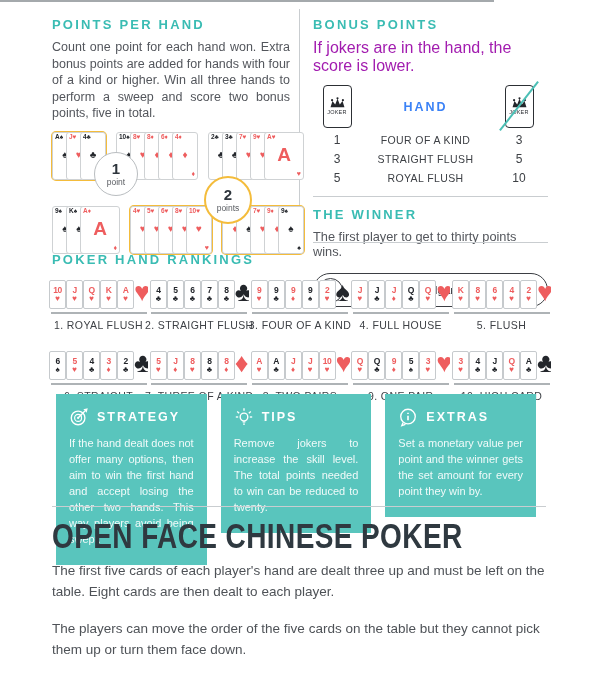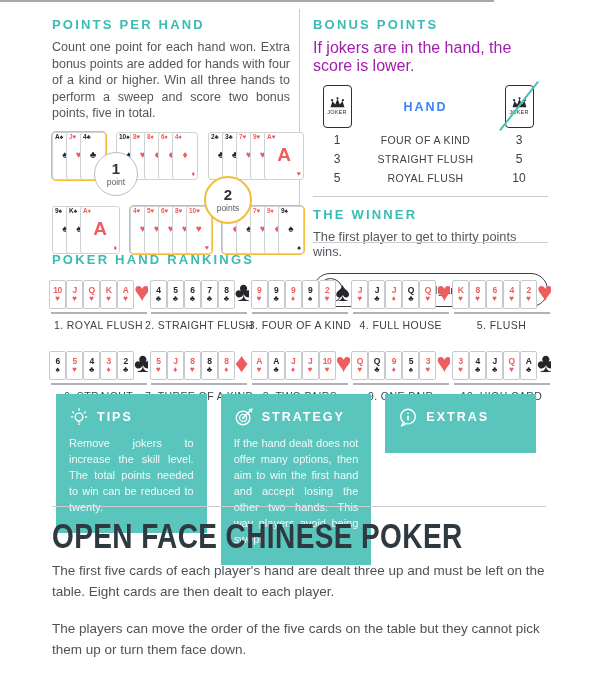--- a/index.html
+++ b/index.html
@@ -605,58 +605,59 @@
         <div class="underline"></div>
         <div class="rlabel">10. HIGH CARD</div>
       </div>
     </div>
 </div>
 
 <div id="boxes">
   <div class="ibox">
     <div class="ibox-h">
       <svg width="20" height="20" viewBox="0 0 22 22">
+        <circle cx="10" cy="12" r="7.5" fill="none" stroke="#ffffff" stroke-width="1.5"></circle>
+        <circle cx="10" cy="12" r="3.8" fill="none" stroke="#ffffff" stroke-width="1.3"></circle>
+        <circle cx="10" cy="12" r="1.2" fill="#ffffff"></circle>
+        <line x1="10" y1="12" x2="17.5" y2="4.5" stroke="#ffffff" stroke-width="1.5"></line>
+        <path d="M15.8 2.6 L19.4 6.2 L20.6 1.4 Z" fill="#ffffff"></path>
+      </svg>
+      <span>STRATEGY</span>
+    </div>
+    <div class="ibox-b">If the hand dealt does not offer many options, then aim to win the first hand and accept losing the other two hands. This way players avoid being swept.</div>
+  </div>
+
+  <div class="ibox">
+    <div class="ibox-h">
+      <svg width="20" height="20" viewBox="0 0 22 22">
         <circle cx="11" cy="11" r="4.2" fill="none" stroke="#ffffff" stroke-width="1.5"></circle>
         <line x1="9.5" y1="16.4" x2="12.5" y2="16.4" stroke="#ffffff" stroke-width="1.5"></line>
         <line x1="10" y1="18.8" x2="12" y2="18.8" stroke="#ffffff" stroke-width="1.5"></line>
         <line x1="11" y1="1.5" x2="11" y2="4.2" stroke="#ffffff" stroke-width="1.5"></line>
         <line x1="3.5" y1="5" x2="5.7" y2="6.8" stroke="#ffffff" stroke-width="1.5"></line>
         <line x1="18.5" y1="5" x2="16.3" y2="6.8" stroke="#ffffff" stroke-width="1.5"></line>
         <line x1="2" y1="11" x2="4.6" y2="11" stroke="#ffffff" stroke-width="1.5"></line>
         <line x1="20" y1="11" x2="17.4" y2="11" stroke="#ffffff" stroke-width="1.5"></line>
       </svg>
       <span>TIPS</span>
     </div>
     <div class="ibox-b">Remove jokers to increase the skill level. The total points needed to win can be reduced to twenty.</div>
   </div>
 
   <div class="ibox">
     <div class="ibox-h">
       <svg width="20" height="20" viewBox="0 0 22 22">
-        <circle cx="10" cy="12" r="7.5" fill="none" stroke="#ffffff" stroke-width="1.5"></circle>
-        <circle cx="10" cy="12" r="3.8" fill="none" stroke="#ffffff" stroke-width="1.3"></circle>
-        <circle cx="10" cy="12" r="1.2" fill="#ffffff"></circle>
-        <line x1="10" y1="12" x2="17.5" y2="4.5" stroke="#ffffff" stroke-width="1.5"></line>
-        <path d="M15.8 2.6 L19.4 6.2 L20.6 1.4 Z" fill="#ffffff"></path>
-      </svg>
-      <span>STRATEGY</span>
-    </div>
-    <div class="ibox-b">If the hand dealt does not offer many options, then aim to win the first hand and accept losing the other two hands. This way players avoid being swept.</div>
-  </div>
-
-  <div class="ibox">
-    <div class="ibox-h">
-      <svg width="20" height="20" viewBox="0 0 22 22">
         <circle cx="11" cy="10.5" r="8" fill="none" stroke="#ffffff" stroke-width="1.5"></circle>
         <path d="M5.5 17.2 L4.2 20.6 L8.2 19.2" fill="none" stroke="#ffffff" stroke-width="1.5"></path>
         <line x1="11" y1="6.4" x2="11" y2="7.6" stroke="#ffffff" stroke-width="1.8"></line>
         <line x1="11" y1="9.6" x2="11" y2="14.6" stroke="#ffffff" stroke-width="1.8"></line>
       </svg>
       <span>EXTRAS</span>
     </div>
+    <div class="ibox-b">Set a monetary value per point and the winner gets the set amount for every point they win by.</div>
   </div>
 </div>
 
 <div id="bottom-rule" class="rule"></div>
 
 <div id="similar">
   <h1 id="similar-title"><span>OPEN FACE CHINESE POKER</span></h1>
   <p class="sg-p">The first five cards of each player's hand are dealt three up and must be left on the table. Eight cards are then dealt to each player.</p>
   <p class="sg-p">The players can move the order of the five cards on the table but they cannot pick them up or turn them face down.</p>
 

